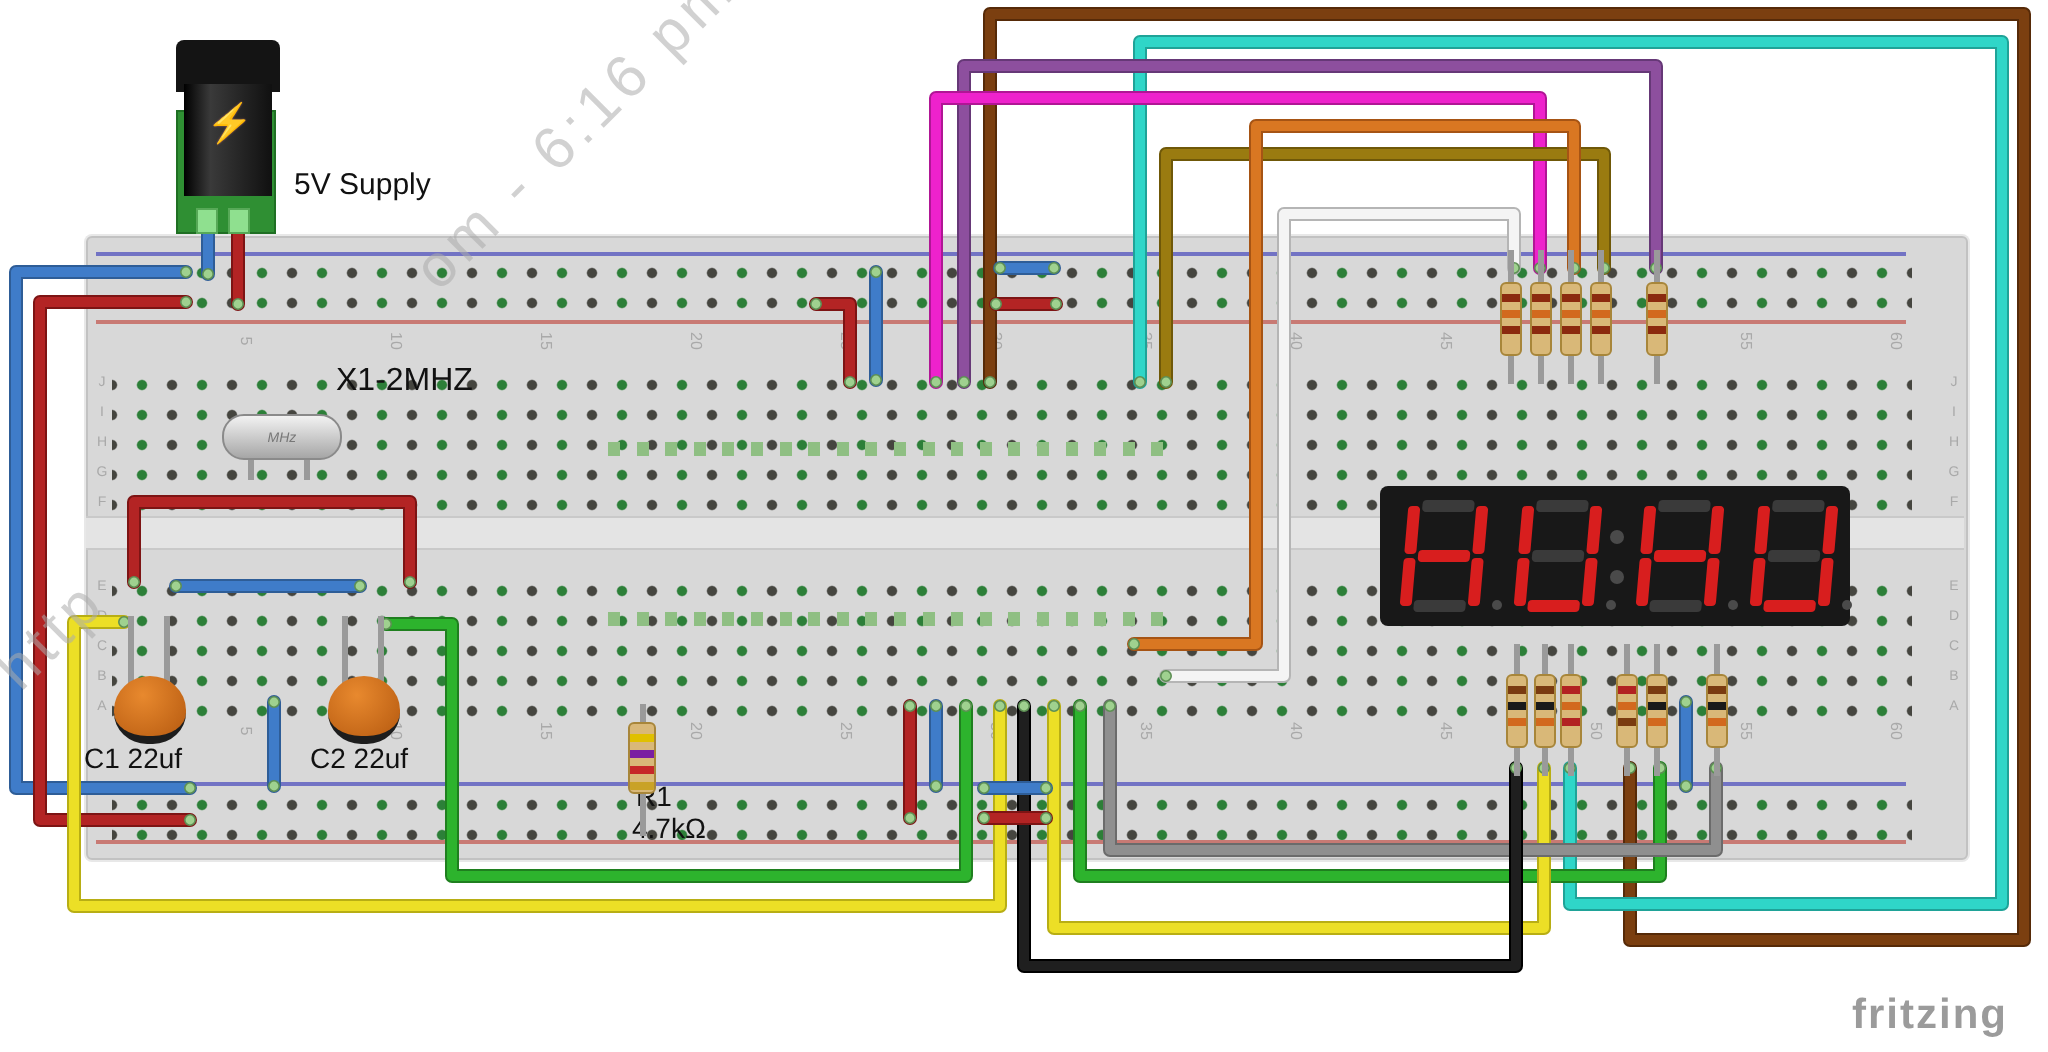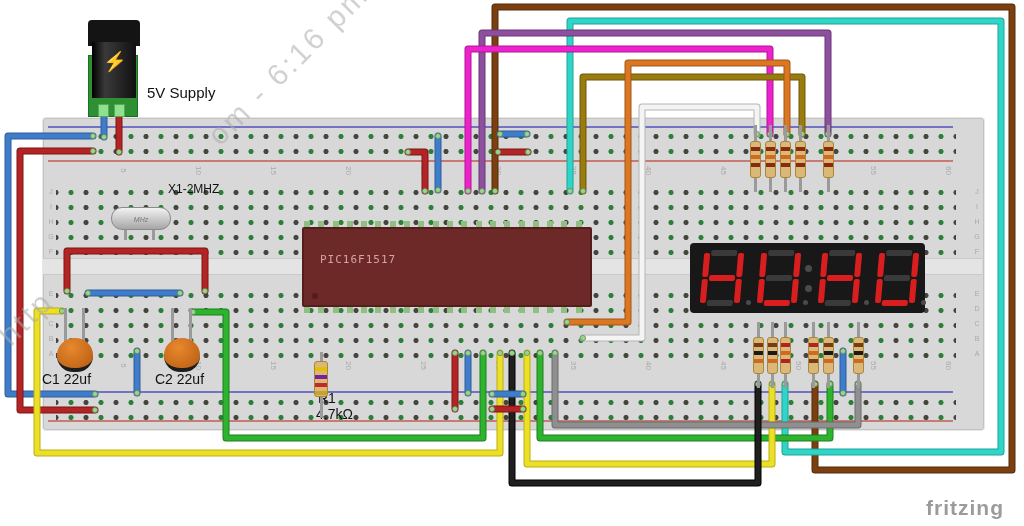--- a/index.html
+++ b/index.html
@@ -242,28 +242,24 @@
   <div class="supply-pad" style="left:98px;top:104px;"></div>
   <div class="supply-pad" style="left:114px;top:104px;"></div>
   <div class="barrel-cap"></div>
   <div class="barrel-body"></div>
   <div class="bolt">⚡</div>
   <div class="lbl" style="left:147px;top:84px;">5V Supply</div>
 
   <div class="leg" style="left:124px;top:224px;height:16px;"></div>
   <div class="leg" style="left:152px;top:224px;height:16px;"></div>
   <div class="crystal"><span>MHz</span></div>
-  <div class="lbl" style="left:168px;top:182px;font-size:12px;">X1-2MHZ</div>
+  <div class="lbl" style="left:168px;top:182px;font-size:16px;">X1-2MHZ</div>
 
   <div class="chip-pins" style="top:221px;"></div>
   <div class="chip-pins" style="top:306px;"></div>
-  <div class="chip">
-    <div class="chip-label">PIC16F1517</div>
-    <div class="chip-dot"></div>
-  </div>
 
   <div class="leg" style="left:64px;top:308px;height:34px;"></div>
   <div class="leg" style="left:82px;top:308px;height:34px;"></div>
   <div class="cap-body" style="left:57px;top:338px;"></div>
   <div class="lbl" style="left:42px;top:371px;font-size:14px;">C1 22uf</div>
   <div class="leg" style="left:171px;top:308px;height:34px;"></div>
   <div class="leg" style="left:189px;top:308px;height:34px;"></div>
   <div class="cap-body" style="left:164px;top:338px;"></div>
   <div class="lbl" style="left:155px;top:371px;font-size:14px;">C2 22uf</div>
 

